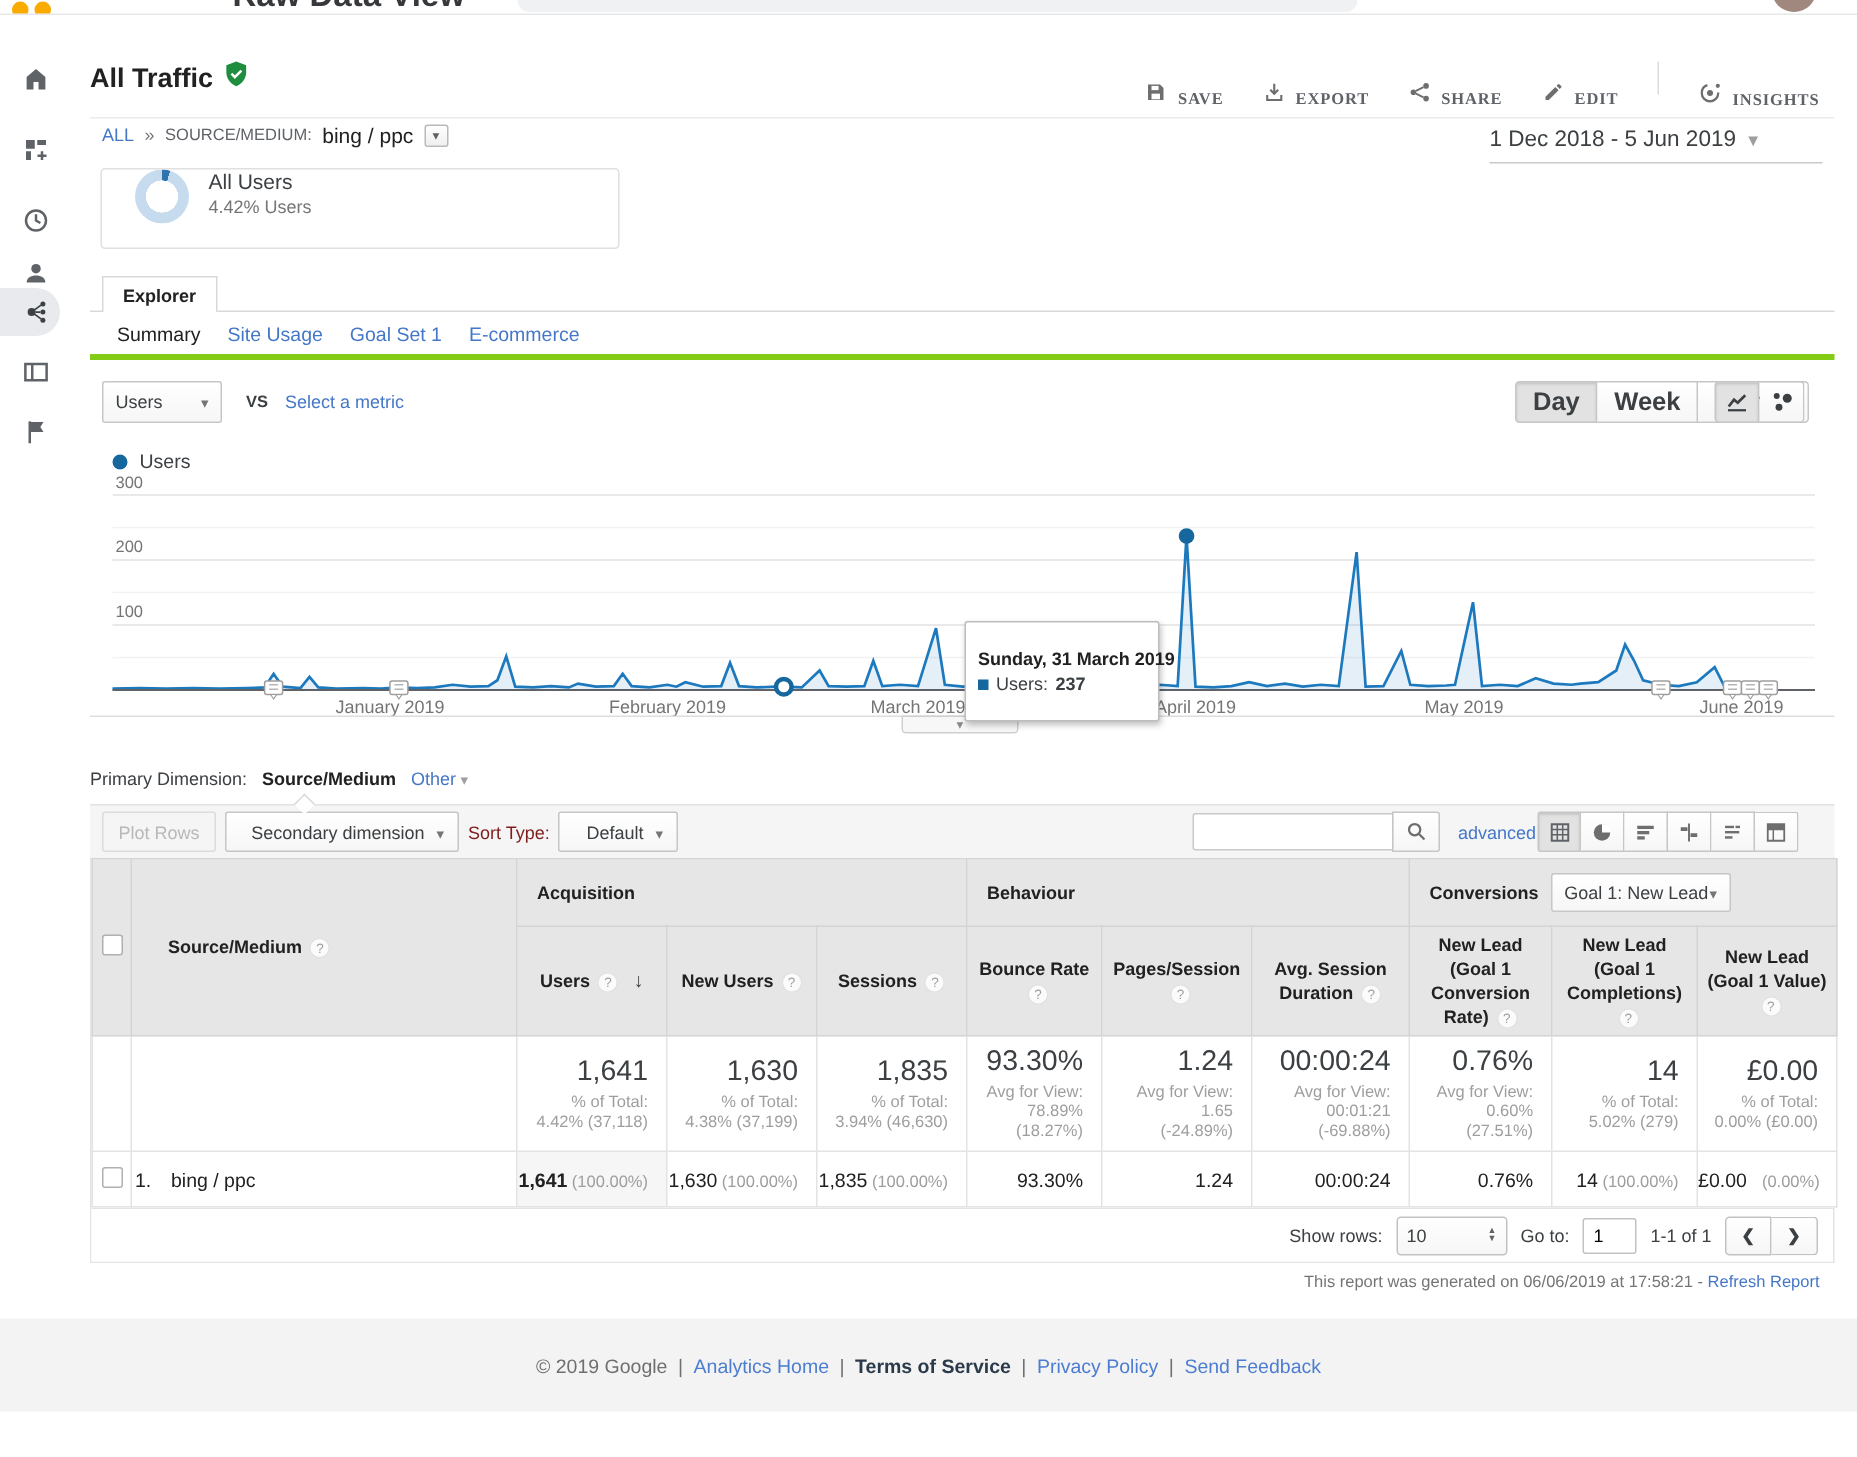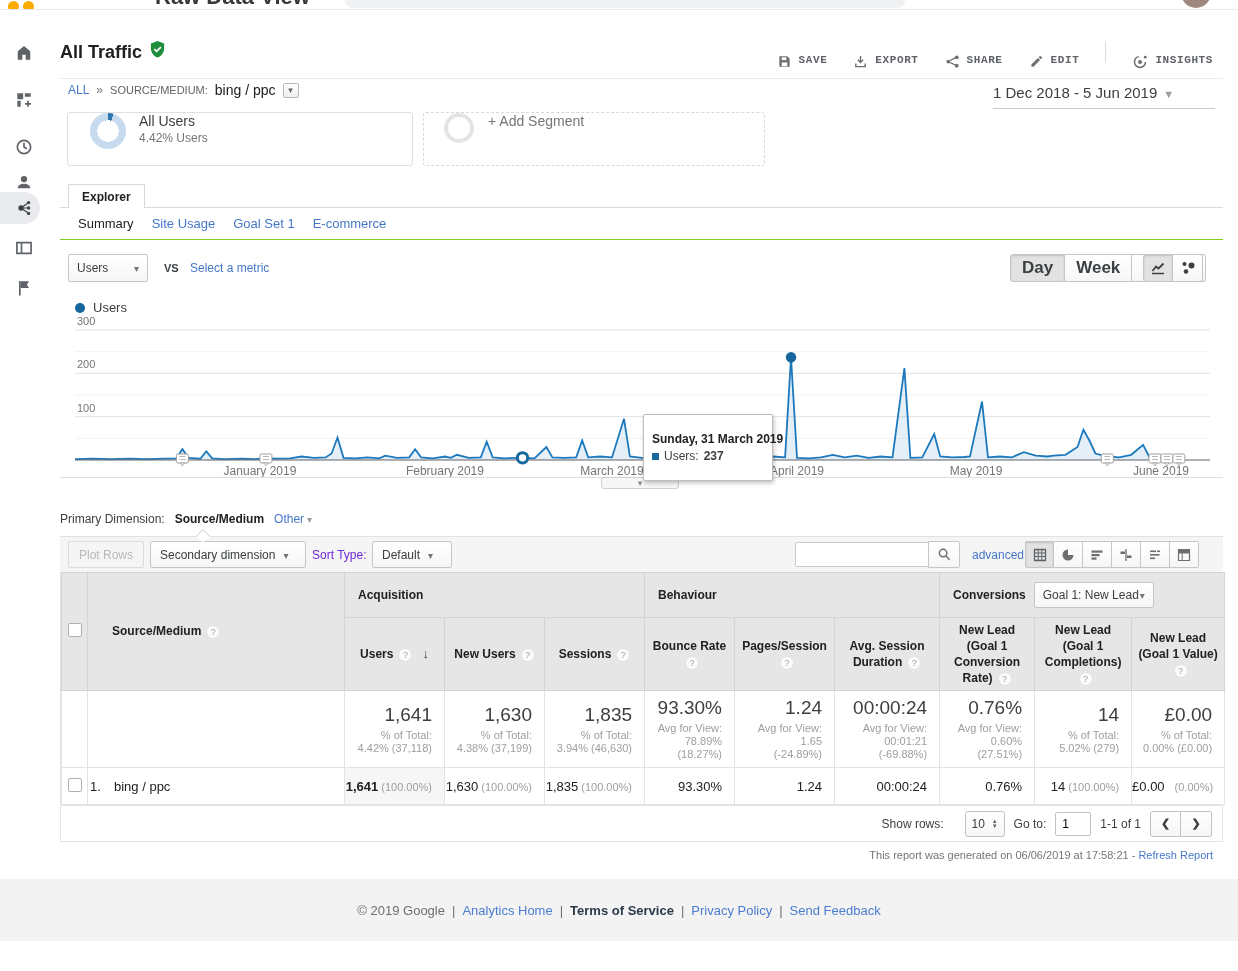--- a/index.html
+++ b/index.html
@@ -16,21 +16,21 @@
 
   
   .sidebar { position:absolute; left:0; top:10px; width:48px; height:961px; background:#fff; }
   .side-item { position:absolute; left:14px; width:20px; height:20px; }
   .side-pill { position:absolute; left:0; top:182px; width:40px; height:32px; background:#e8eaed; border-radius:0 16px 16px 0; }
   .side-item svg { width:20px; height:20px; }
 
   
   .report-title { position:absolute; left:60px; top:40px; font-size:18px; font-weight:bold; color:#212121; display:flex; align-items:center; gap:7px; }
   .actions { position:absolute; right:25px; top:40px; height:24px; display:flex; align-items:center; gap:26px; }
-  .action-btn { display:flex; align-items:flex-start; gap:7px; background:none; border:none; font-family:Liberation Mono, monospace; font-size:11px; font-weight:bold; letter-spacing:.6px; color:#5f6368; cursor:pointer;margin-top:22px; }
+  .action-btn { display:flex; align-items:flex-end; gap:7px; background:none; border:none; font-family:Liberation Serif, serif; font-size:11px; font-weight:bold; letter-spacing:.6px; color:#5f6368; cursor:pointer;margin-top:22px; }
   .action-div { width:1px; height:22px; background:#dcdcdc; }
 
   .panel-topline { position:absolute; left:60px; top:78px; width:1163px; border-top:1px solid #ebebeb; }
 
   .breadcrumb { position:absolute; left:68px; top:82px; display:flex; align-items:center; gap:7px; }
   .bc-all { font-size:12px; color:#4577c8; }
   .bc-sep { font-size:12px; color:#757575; }
   .bc-dim { font-size:11px; color:#5f6368; }
   .bc-val { font-size:14px; color:#212121; }
   .bc-drop { width:16px; height:15px; border:1px solid #b9b9b9; border-radius:2px; background:linear-gradient(#fff,#efefef); display:inline-flex; align-items:center; justify-content:center; }
@@ -48,21 +48,21 @@
   .ring { width:30px; height:30px; margin-left:20px; border-radius:50%; border:4px solid #e4e4e4; }
   .seg-texts { margin-left:13px; }
   .seg-title { font-size:14px; color:#3c4043; }
   .seg-sub { font-size:12px; color:#757575; margin-top:2px; }
   .seg-add-label { font-size:14px; color:#757575; margin-left:14px; }
 
   
   .tab-line { position:absolute; left:60px; top:207px; width:1163px; border-top:1px solid #d9d9d9; }
   .explorer-tab { position:absolute; left:68px; top:184px; height:24px; padding:0 13px; background:#fff; border:1px solid #d9d9d9; border-bottom:none; display:flex; align-items:center; font-size:12px; font-weight:bold; color:#212121; z-index:2; }
   .explorer-tab::after { content:""; position:absolute; left:0; right:0; bottom:-1px; height:1px; background:#fff; }
-  .subnav { position:absolute; left:60px; top:208px; width:1163px; height:32px; border-bottom:1px solid #84cc16; display:flex; align-items:center; }
+  .subnav { position:absolute; left:60px; top:208px; width:1163px; height:32px; border-bottom:4px solid #84cc16; display:flex; align-items:center; }
   .subnav span { font-size:13px; margin-left:18px; }
   .subnav .active { color:#212121; }
   .subnav .link { color:#4577c8; cursor:pointer; }
 
   
   .btn { background:linear-gradient(#ffffff,#f6f6f6); border:1px solid #c6c6c6; border-radius:2px; font-family:inherit; font-size:12px; color:#3c4043; cursor:pointer; }
   .metric-btn { position:absolute; left:68px; top:254px; width:80px; height:28px; display:flex; align-items:center; justify-content:space-between; padding:0 8px; }
   .caret-down::after { content:"▾"; font-size:10px; color:#757575; }
   .vs-label { position:absolute; left:164px; top:262px; font-size:11px; font-weight:bold; color:#3c4043; }
   .select-metric { position:absolute; left:190px; top:261px; font-size:12px; color:#4577c8; cursor:pointer; }
@@ -95,24 +95,24 @@
 
   
   .dim-bar { position:absolute; left:60px; top:512px; display:flex; align-items:flex-end; gap:10px; }
   .dim-label { font-size:12px; color:#3c4043; }
   .dim-primary { font-size:12px; font-weight:bold; color:#212121; cursor:pointer; }
   .dim-other { font-size:12px; color:#4577c8; cursor:pointer; }
   .dim-other .caret { color:#9e9e9e; font-size:10px; margin-left:3px; }
   .notch { position:absolute; left:198px; top:531px; width:10px; height:10px; background:#fff; border-left:1px solid #d8d8d8; border-top:1px solid #d8d8d8; transform:rotate(45deg); z-index:2; }
 
   .toolbar { position:absolute; left:60px; top:536px; width:1163px; height:36px; background:#f5f5f5; border-top:1px solid #e2e2e2; }
-  .tb-btn { position:absolute; top:4px; height:27px; display:flex; align-items:center; justify-content:flex-start; padding:0 9px; gap:8px; }
+  .tb-btn { position:absolute; top:4px; height:27px; display:flex; align-items:center; justify-content:flex-end; padding:0 9px; gap:8px; }
   .tb-plot { left:8px; width:76px; background:#f5f5f5; border:1px solid #dcdcdc; color:#b8b8b8; justify-content:center; cursor:default; }
   .tb-secondary { left:90px; width:156px; }
-  .tb-sortlabel { position:absolute; left:252px; top:11px; font-size:12px; color:#6d28d9; }
+  .tb-sortlabel { position:absolute; left:252px; top:11px; font-size:12px; color:#7f1d1d; }
   .tb-default { left:312px; width:80px; }
   .tb-search { position:absolute; left:735px; top:5px; width:134px; height:25px; border:1px solid #c9c9c9; border-radius:2px 0 0 2px; background:#fff; font-family:inherit; font-size:12px; padding:0 6px; }
   .tb-search-btn { position:absolute; left:868px; top:4px; width:32px; height:27px; border:1px solid #c6c6c6; border-radius:0 2px 2px 0; background:linear-gradient(#fff,#f6f6f6); display:flex; align-items:center; justify-content:center; cursor:pointer; }
   .tb-advanced { position:absolute; left:912px; top:11px; font-size:12px; color:#4577c8; cursor:pointer; }
   .view-group { position:absolute; left:965px; top:4px; display:flex; height:27px; }
   .view-btn { width:29px; height:27px; border:1px solid #c6c6c6; border-left:none; background:linear-gradient(#fff,#f6f6f6); display:flex; align-items:center; justify-content:center; cursor:pointer; }
   .view-btn:first-child { border-left:1px solid #c6c6c6; border-radius:2px 0 0 2px; }
   .view-btn:last-child { border-radius:0 2px 2px 0; }
   .view-btn.sel { background:#e2e2e2; box-shadow:inset 0 1px 2px rgba(0,0,0,.15); }
 
@@ -138,21 +138,21 @@
   tr.data-row td { height:37px; text-align:right; padding-right:12px; }
   tr.data-row td.cb-cell, tr.data-row td.dim-cell { text-align:left; padding-right:0; }
   td.cb-cell { text-align:center !important; padding-right:0 !important; }
   .row-index { display:inline-block; min-width:26px; padding-left:2px; }
   .pct { font-size:11px; color:#9e9e9e; margin-left:3px; }
   .val-bold { font-weight:bold; }
   td.sorted { background:#f6f6f6; }
 
   
   .pagination { width:1161px; height:36px; background:#fff; border-top:1px solid #e3e3e3; display:flex; align-items:center; justify-content:flex-end; gap:9px; padding-right:10px; font-size:12px; color:#3c4043; }
-  .rows-select { display:inline-flex; align-items:center; justify-content:space-between; width:40px; height:26px; border:1px solid #c2c2c2; border-radius:3px; background:linear-gradient(#fff,#f6f6f6); padding:0 6px; cursor:pointer;margin-left:12px; }
+  .rows-select { display:inline-flex; align-items:center; justify-content:space-between; width:74px; height:26px; border:1px solid #c2c2c2; border-radius:3px; background:linear-gradient(#fff,#f6f6f6); padding:0 6px; cursor:pointer; }
   .updown { display:inline-flex; flex-direction:column; font-size:6px; line-height:5px; color:#616161; }
   .updown::before { content:"▲"; } .updown::after { content:"▼"; }
   .goto-input { width:36px; height:24px; border:1px solid #c2c2c2; border-radius:2px; font-family:inherit; font-size:12px; padding-left:6px; }
   .page-btns { display:flex; }
   .page-btn { width:31px; height:26px; border:1px solid #c2c2c2; border-left:none; background:linear-gradient(#fff,#f6f6f6); display:flex; align-items:center; justify-content:center; font-size:11px; font-weight:bold; color:#3c4043; cursor:pointer; }
   .page-btn:first-child { border-left:1px solid #c2c2c2; border-radius:3px 0 0 3px; }
   .page-btn:last-child { border-radius:0 3px 3px 0; }
   .page-btn.prev::after { content:"❮"; } .page-btn.next::after { content:"❯"; }
 
   .generated { position:absolute; right:25px; top:849px; font-size:11px; color:#757575; }
@@ -273,24 +273,20 @@
   <div class="date-range">
     <span>1 Dec 2018 - 5 Jun 2019</span><span class="caret">▼</span>
   </div>
 
   <div class="seg-card current">
     <span class="donut"></span>
     <span class="seg-texts">
       <div class="seg-title">All Users</div>
       <div class="seg-sub">4.42% Users</div>
     </span>
-  </div>
-  <div class="seg-card add">
-    <span class="ring"></span>
-    <span class="seg-add-label">+ Add Segment</span>
   </div>
 
   <div class="tab-line"></div>
   <div class="explorer-tab">Explorer</div>
   <div class="subnav">
     <span class="active">Summary</span>
     <span class="link">Site Usage</span>
     <span class="link">Goal Set 1</span>
     <span class="link">E-commerce</span>
   </div>

